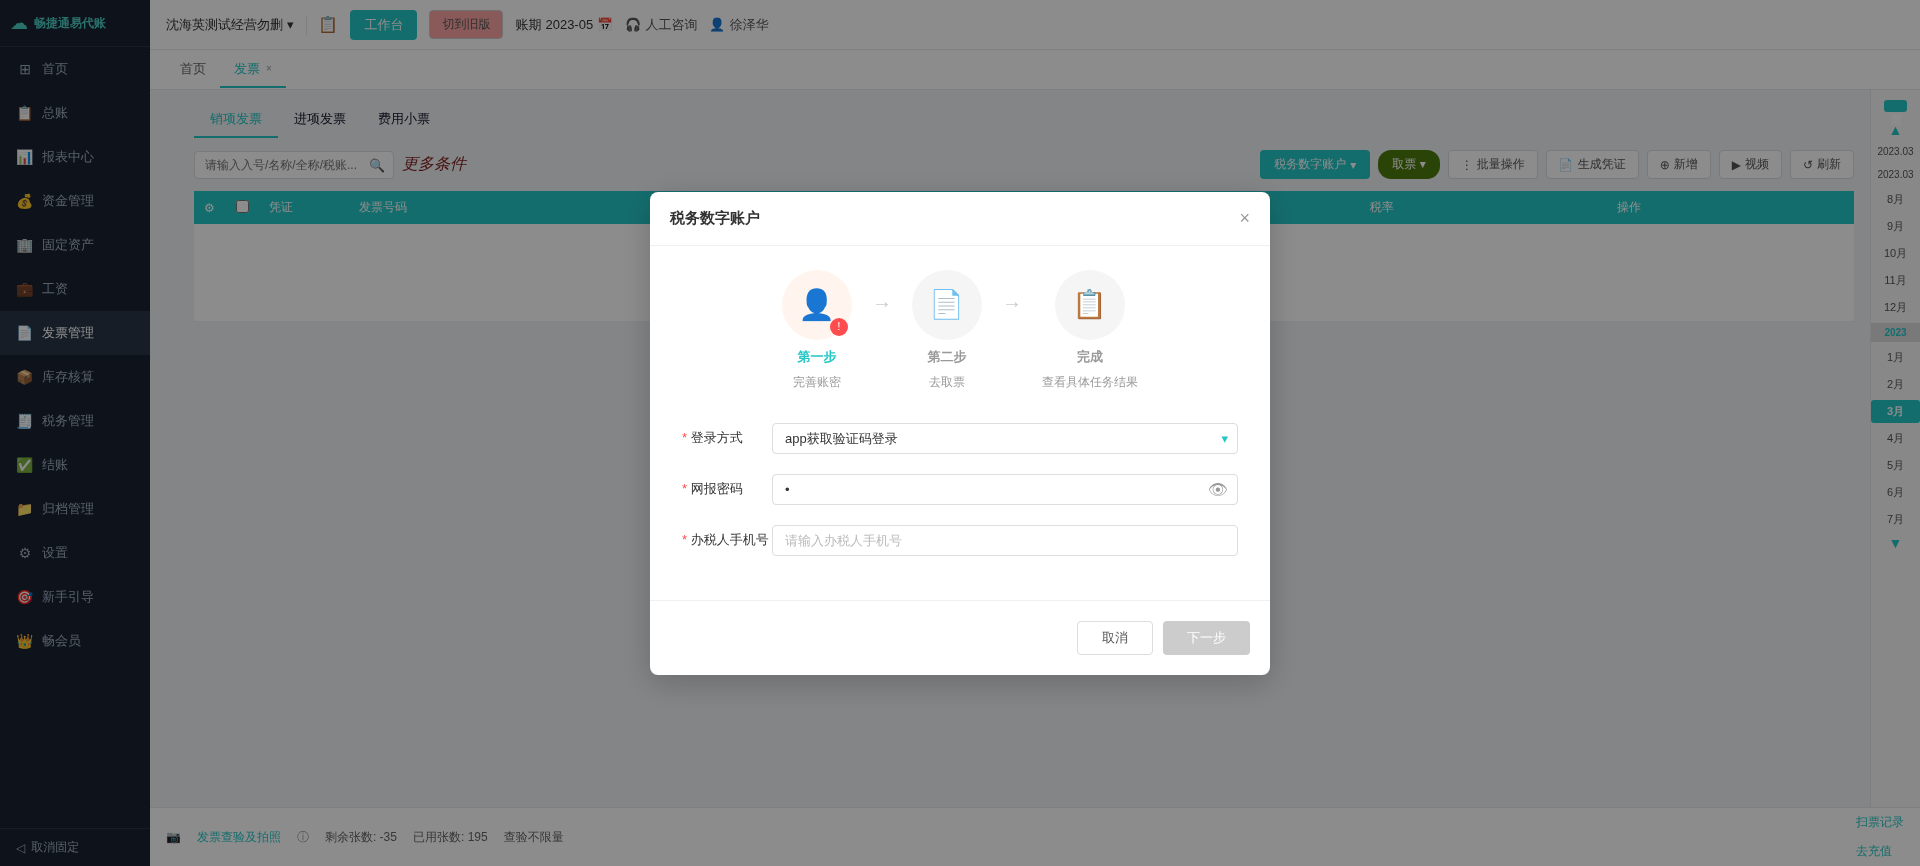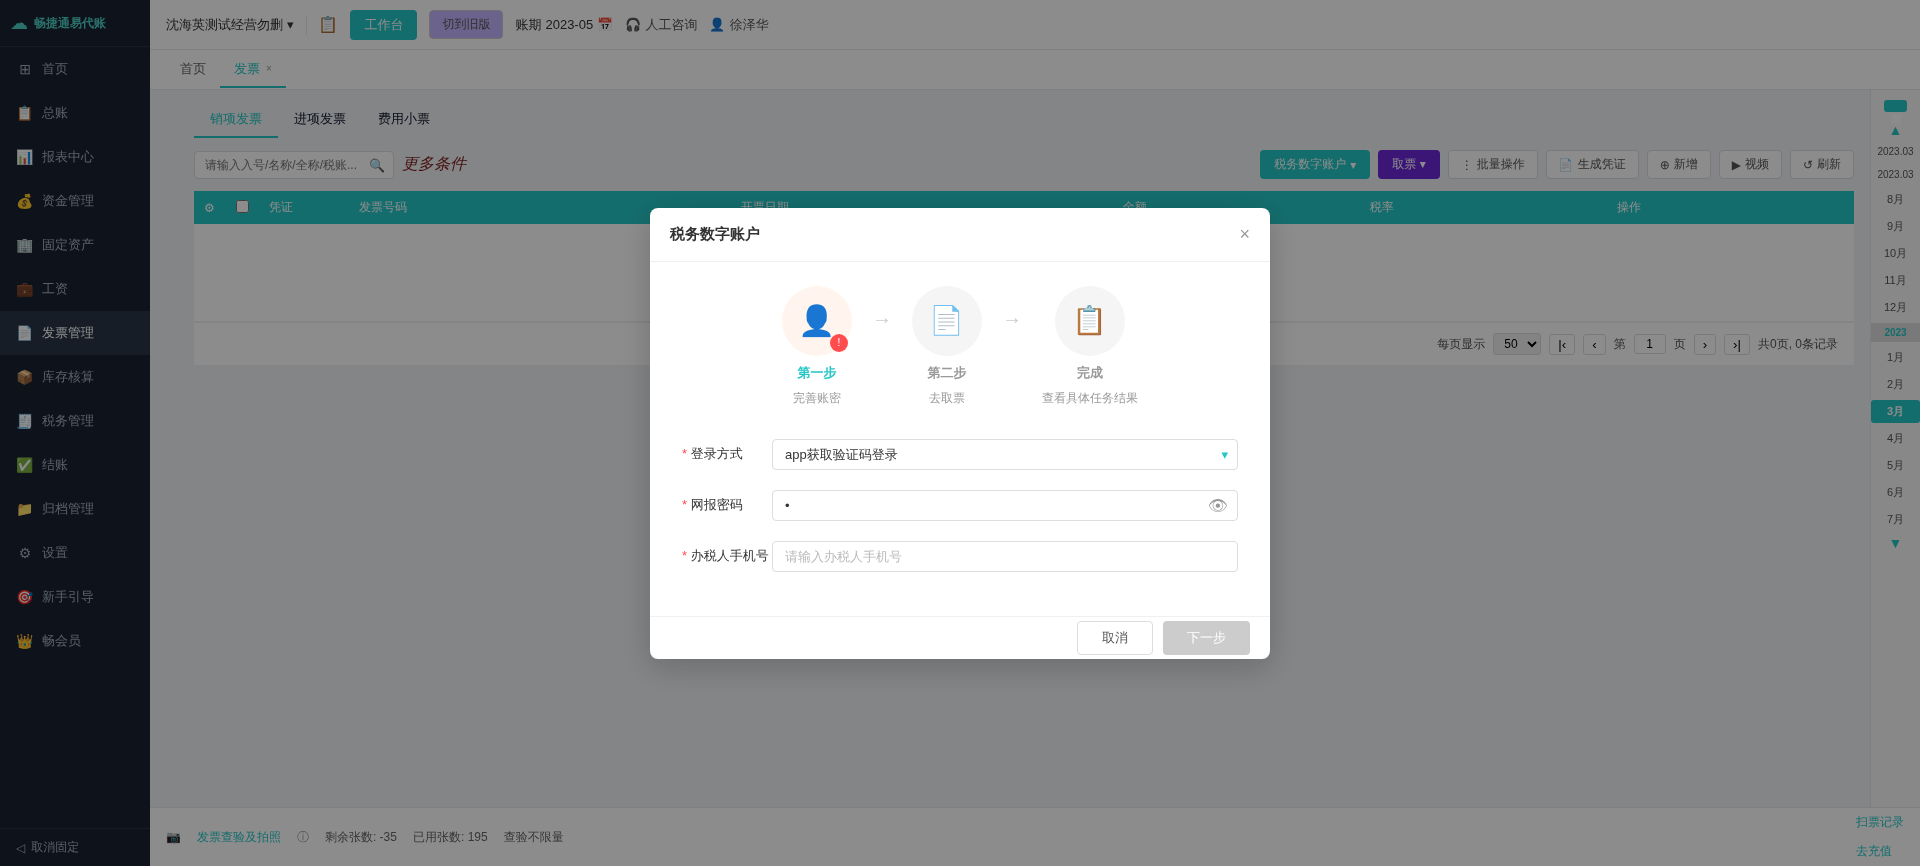--- a/index.html
+++ b/index.html
@@ -17,21 +17,21 @@
     .sidebar-item .icon { font-size: 14px; width: 18px; text-align: center; }
     .sidebar-bottom { padding: 10px 16px; color: #a0aec0; font-size: 12px; cursor: pointer; display: flex; align-items: center; gap: 6px; border-top: 1px solid #2a3547; }
 
     
     .main-content { flex: 1; display: flex; flex-direction: column; background: #f0f2f5; overflow: hidden; }
 
     
     .top-header { height: 50px; background: #fff; display: flex; align-items: center; padding: 0 16px; gap: 12px; border-bottom: 1px solid #e8e8e8; flex-shrink: 0; }
     .company-selector { display: flex; align-items: center; gap: 4px; font-size: 13px; color: #333; cursor: pointer; }
     .btn-workspace { background: #26c6c6; color: #fff; border: none; padding: 6px 14px; border-radius: 4px; cursor: pointer; font-size: 13px; }
-    .btn-switch { background: #c4b5fd; border: 1px solid #ccc; padding: 5px 12px; border-radius: 4px; cursor: pointer; font-size: 12px; color: #555; }
+    .btn-switch { background: #fca5a5; border: 1px solid #ccc; padding: 5px 12px; border-radius: 4px; cursor: pointer; font-size: 12px; color: #555; }
     .period-info { font-size: 13px; color: #333; display: flex; align-items: center; gap: 4px; }
     .header-right { display: flex; align-items: center; gap: 12px; color: #555; font-size: 13px; }
 
     
     .tab-bar { display: flex; align-items: center; padding: 0 16px; background: #fff; border-bottom: 1px solid #e8e8e8; height: 40px; flex-shrink: 0; }
     .tab-item { padding: 8px 14px; font-size: 13px; color: #666; cursor: pointer; border-bottom: 2px solid transparent; display: flex; align-items: center; gap: 6px; }
     .tab-item.active { color: #26c6c6; border-bottom: 2px solid #26c6c6; }
     .tab-close { font-size: 10px; color: #999; cursor: pointer; }
     .tab-home { color: #666; }
 
@@ -41,21 +41,21 @@
 
     
     .sub-tabs { display: flex; align-items: center; gap: 0; margin-bottom: 12px; }
     .sub-tab { padding: 8px 16px; font-size: 13px; color: #0f172a; cursor: pointer; border-bottom: 2px solid transparent; }
     .sub-tab.active { color: #26c6c6; border-bottom: 2px solid #26c6c6; }
 
     
     .toolbar { display: flex; align-items: center; gap: 8px; margin-bottom: 12px; }
     .toolbar-right { margin-left: auto; display: flex; align-items: center; gap: 8px; }
     .search-input { padding: 6px 30px 6px 10px; border: 1px solid #ddd; border-radius: 4px; font-size: 12px; width: 200px; }
-    .btn-green { background: #6d28d9; color: #fff; border: none; padding: 6px 14px; border-radius: 4px; cursor: pointer; font-size: 12px; }
+    .btn-green { background: #4d7c0f; color: #fff; border: none; padding: 6px 14px; border-radius: 13px; cursor: pointer; font-size: 12px; }
     .btn-teal { background: #26c6c6; color: #fff; border: none; padding: 6px 14px; border-radius: 4px; cursor: pointer; font-size: 12px; display: flex; align-items: center; gap: 4px; }
     .btn-outline { background: #fff; border: 1px solid #ddd; padding: 5px 12px; border-radius: 4px; cursor: pointer; font-size: 12px; color: #555; display: flex; align-items: center; gap: 4px; }
     .filter-link { color: #7f1d1d; font-size: 16px; cursor: pointer; font-style: italic; }
 
     
     .data-table { width: 100%; border-collapse: collapse; background: #fff; }
     .data-table th { background: #26c6c6; color: #fff; padding: 8px 10px; font-size: 12px; font-weight: normal; text-align: left; border: none; }
     .data-table td { padding: 8px 10px; border-bottom: 1px solid #f0f0f0; font-size: 12px; color: #333; }
 
     
@@ -97,21 +97,21 @@
     .form-row { display: flex; align-items: center; margin-bottom: 20px; }
     .form-label { width: 90px; font-size: 13px; color: #333; flex-shrink: 0; }
     .form-control { flex: 1; position: relative; }
     .form-select { width: 100%; padding: 7px 12px; border: 1px solid #ddd; border-radius: 4px; font-size: 13px; color: #333; appearance: none; background: #fff; cursor: pointer; }
     .form-input { width: 100%; padding: 7px 12px; border: 1px solid #ddd; border-radius: 4px; font-size: 13px; color: #333; }
     .form-input::placeholder { color: #bbb; }
     .select-arrow { position: absolute; right: 10px; top: 50%; transform: translateY(-50%); color: #26c6c6; pointer-events: none; }
     .password-toggle { position: absolute; right: 10px; top: 50%; transform: translateY(-50%); color: #999; cursor: pointer; font-size: 16px; }
 
     
-    .modal-footer { display: flex; justify-content: flex-end; gap: 10px; padding: 4px 20px; border-top: 1px solid #f0f0f0; }
+    .modal-footer { display: flex; justify-content: flex-end; gap: 10px; padding: 20px 20px; border-top: 1px solid #f0f0f0; }
     .btn-cancel { background: #fff; border: 1px solid #ddd; padding: 7px 24px; border-radius: 4px; cursor: pointer; font-size: 13px; color: #555; }
     .btn-next { background: #ccc; color: #fff; border: none; padding: 7px 24px; border-radius: 4px; cursor: pointer; font-size: 13px; }
   </style>
 </head>
 <body>
 
 <div class="app-container">
 
   <div class="sidebar">
     <div class="sidebar-logo">
@@ -287,34 +287,20 @@
               <th>操作</th>
             </tr>
           </thead>
           <tbody>
             <tr>
               <td colspan="9" style="text-align:center;padding:40px;color:#999;">暂无数据</td>
             </tr>
           </tbody>
         </table>
 
-        <div class="pagination">
-          <span>每页显示</span>
-          <select style="padding:2px 6px;border:1px solid #ddd;border-radius:3px;font-size:12px;">
-            <option>50</option>
-          </select>
-          <button style="border:1px solid #ddd;background:#fff;padding:2px 8px;border-radius:3px;cursor:pointer;">|‹</button>
-          <button style="border:1px solid #ddd;background:#fff;padding:2px 8px;border-radius:3px;cursor:pointer;">‹</button>
-          <span>第</span>
-          <input type="text" value="1" style="width: 32px; padding: 2px 4px; border: 1px solid rgb(221, 221, 221); border-radius: 3px; text-align: center; font-size: 12px;">
-          <span>页</span>
-          <button style="border:1px solid #ddd;background:#fff;padding:2px 8px;border-radius:3px;cursor:pointer;">›</button>
-          <button style="border:1px solid #ddd;background:#fff;padding:2px 8px;border-radius:3px;cursor:pointer;">›|</button>
-          <span>共0页, 0条记录</span>
-        </div>
       </div>
 
       <div class="right-panel">
         <div style="writing-mode:vertical-rl;background:#26c6c6;color:#fff;font-size:11px;padding:6px 4px;border-radius:3px;cursor:pointer;margin-bottom:6px;">
           <span>开票日期</span>
         </div>
         <div style="color:#26c6c6;font-size:14px;cursor:pointer;">▲</div>
         <div class="month-item" style="font-size:10px;">2023.03</div>
         <div class="month-item" style="font-size:10px;">2023.03</div>
         <div class="month-item">8月</div>

